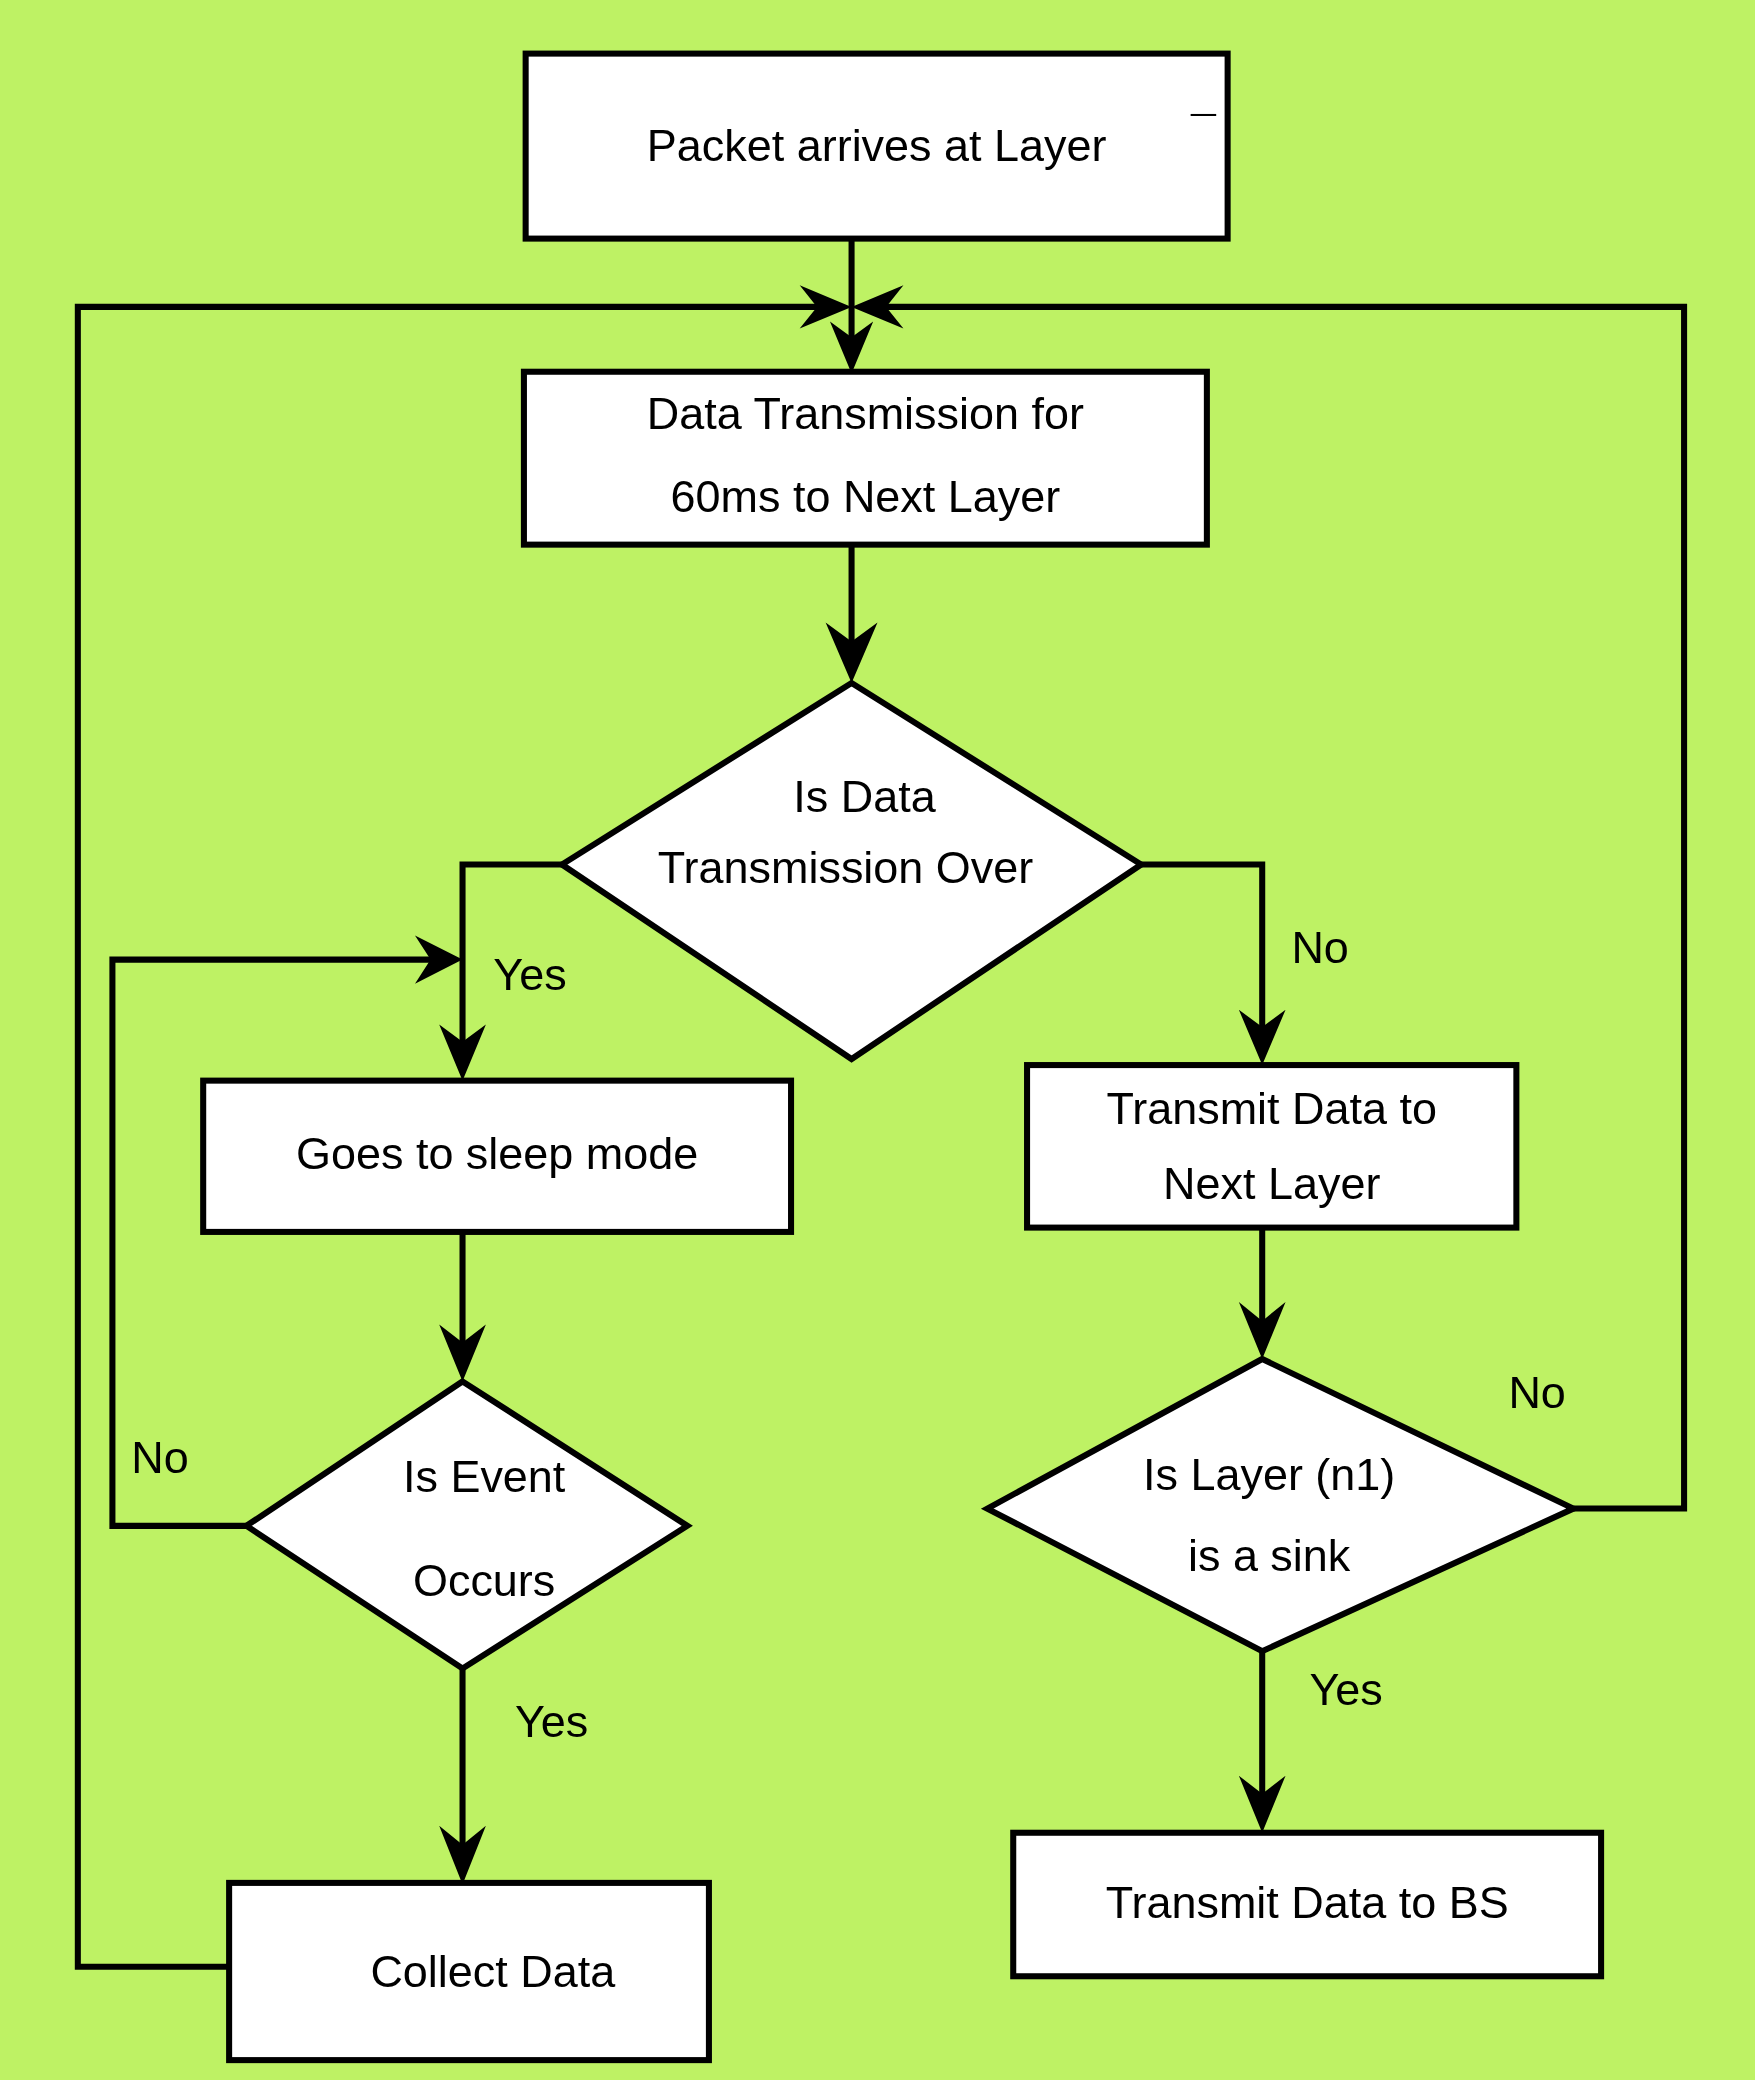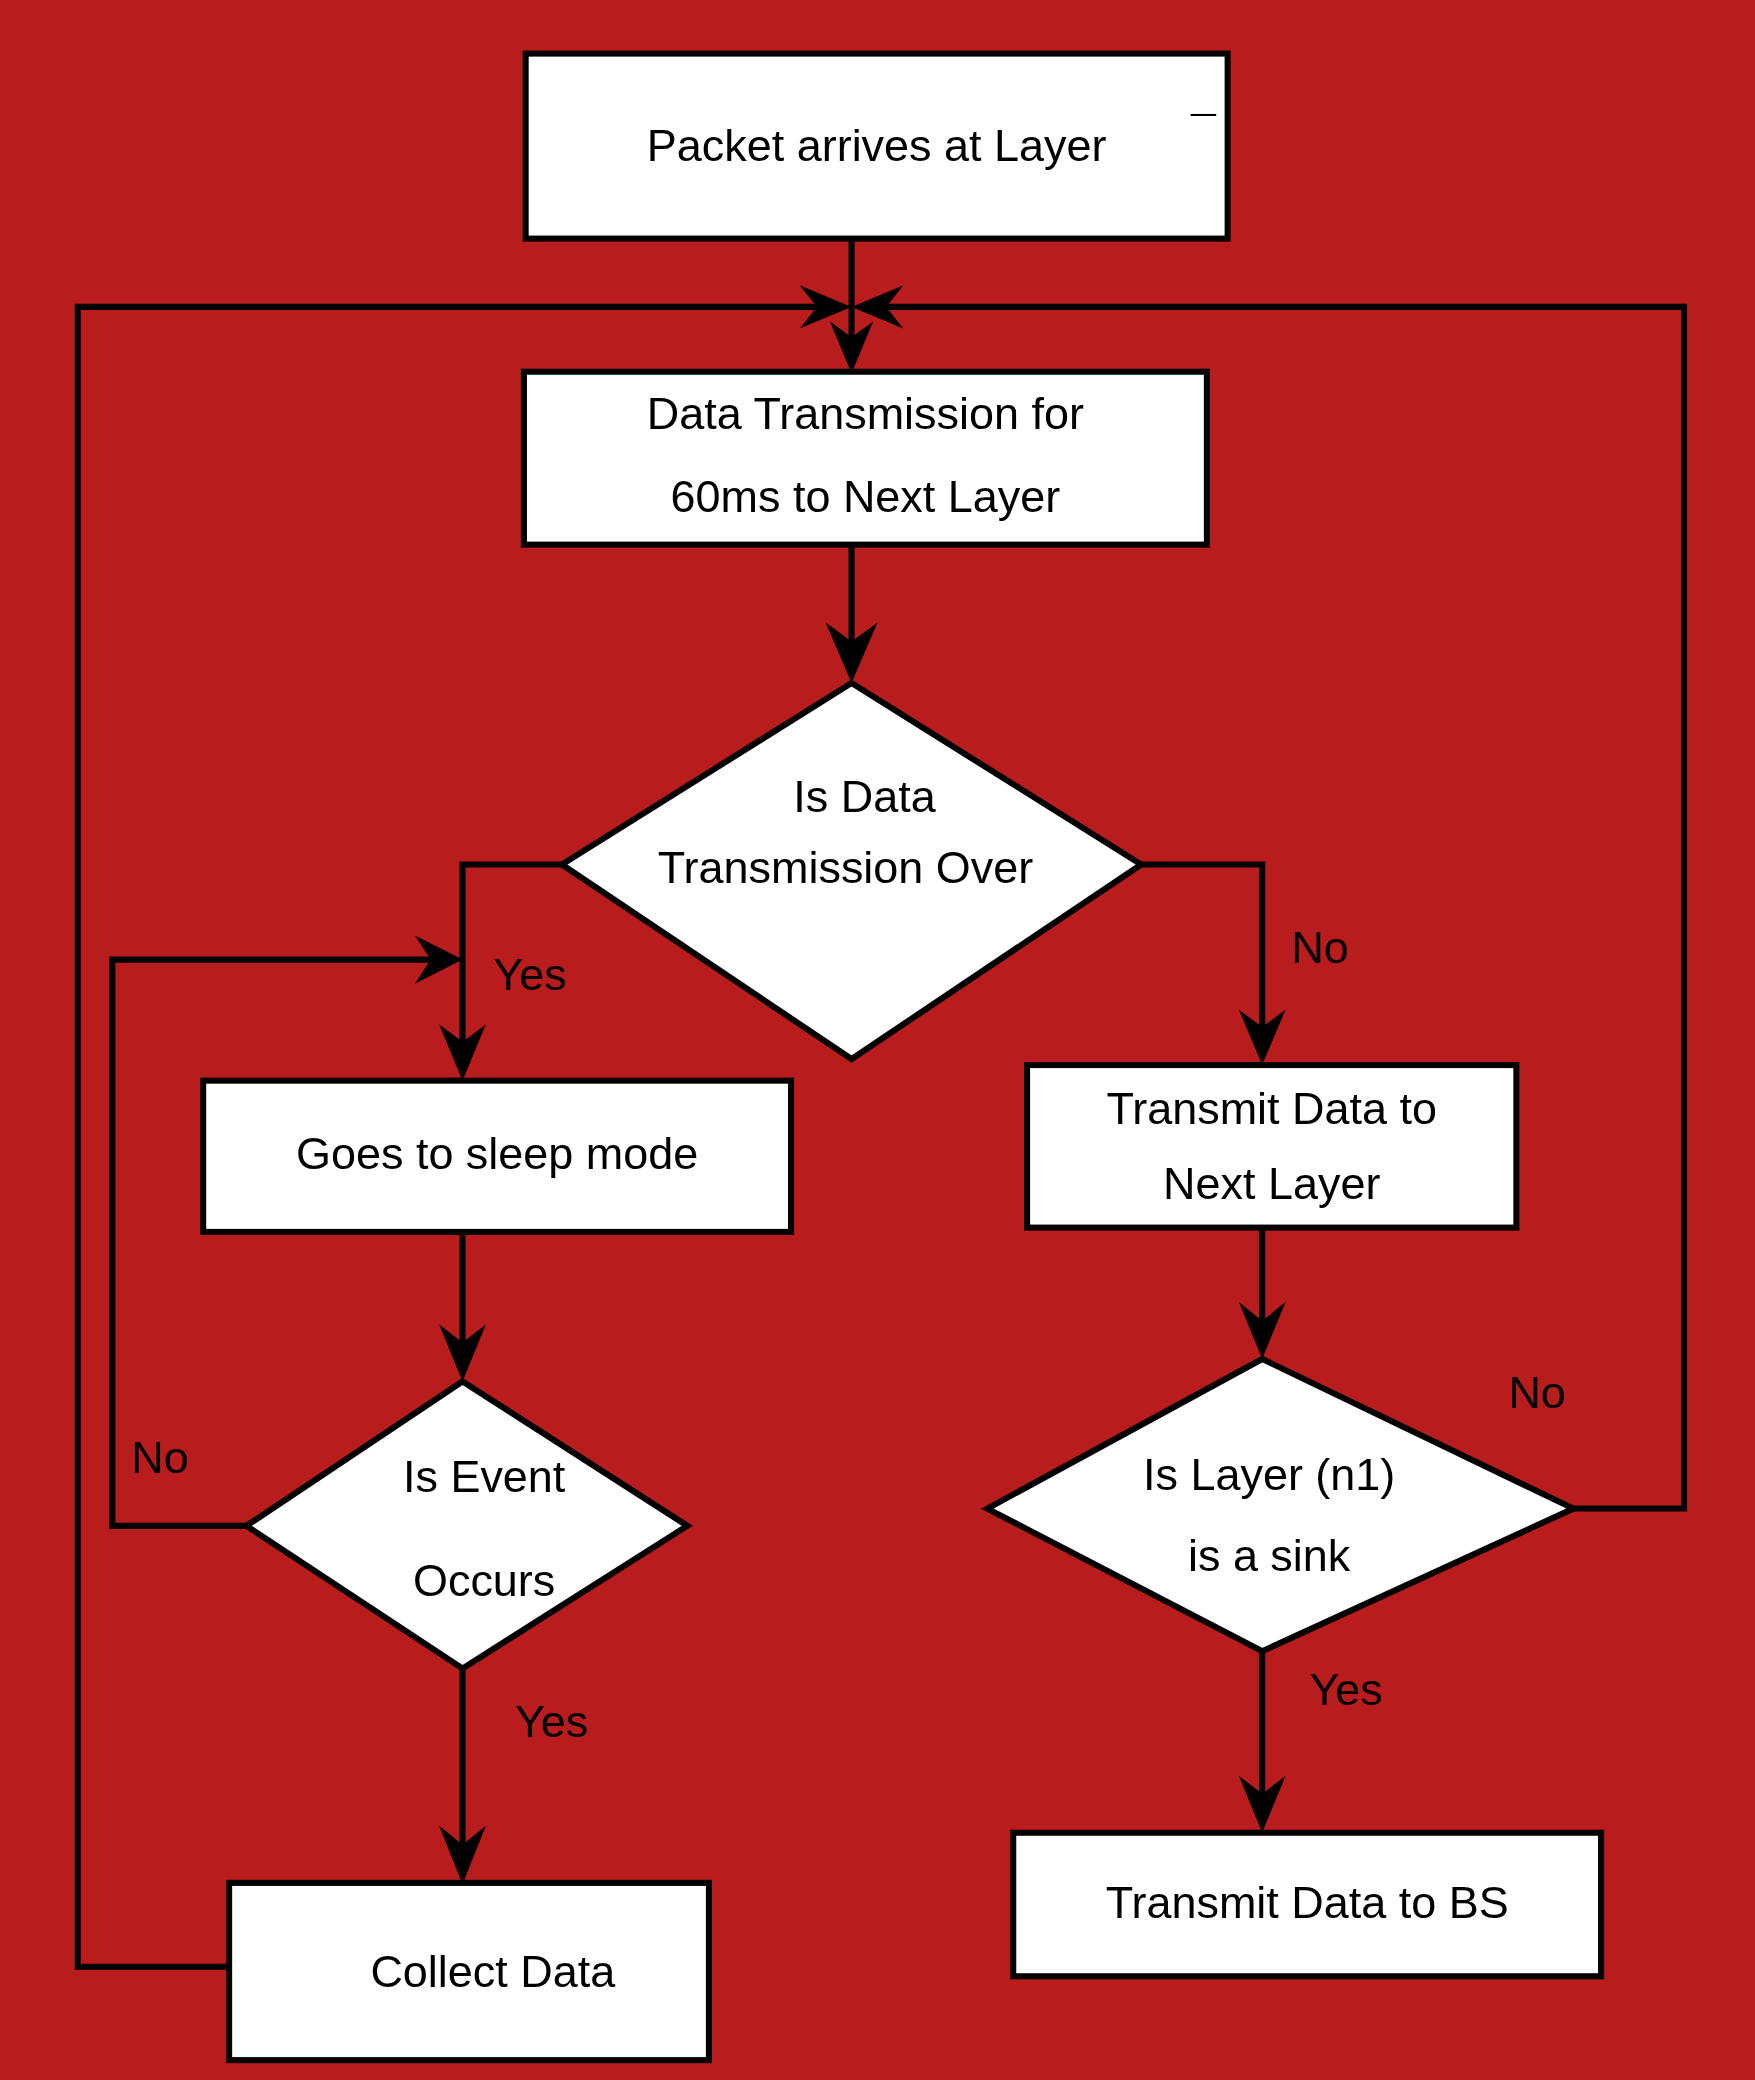--- a/index.html
+++ b/index.html
@@ -1,17 +1,17 @@
 <!DOCTYPE html>
 <html style="font-size:14px"><head>
 <meta charset="utf-8">
 <style>
   html,body{margin:0;padding:0;background:#ffffff;}
   body{font-family:"Liberation Sans", sans-serif;}
-  #stage{position:relative;width:1755px;height:2080px;background:#b91c1c;overflow:hidden;}
+  #stage{position:relative;width:1755px;height:2080px;background:#bef264;overflow:hidden;}
   #flow-svg{position:absolute;left:0;top:0;width:1755px;height:2080px;}
   .nodetext{
     font-family:"Liberation Sans", sans-serif;
     fill:#000000;
     text-anchor:middle;
     dominant-baseline:middle;
   }
   .boxlabel{font-size:52px;}
   .diamondlabel{font-size:52px;}
   .edgelabel{font-size:52px;}

